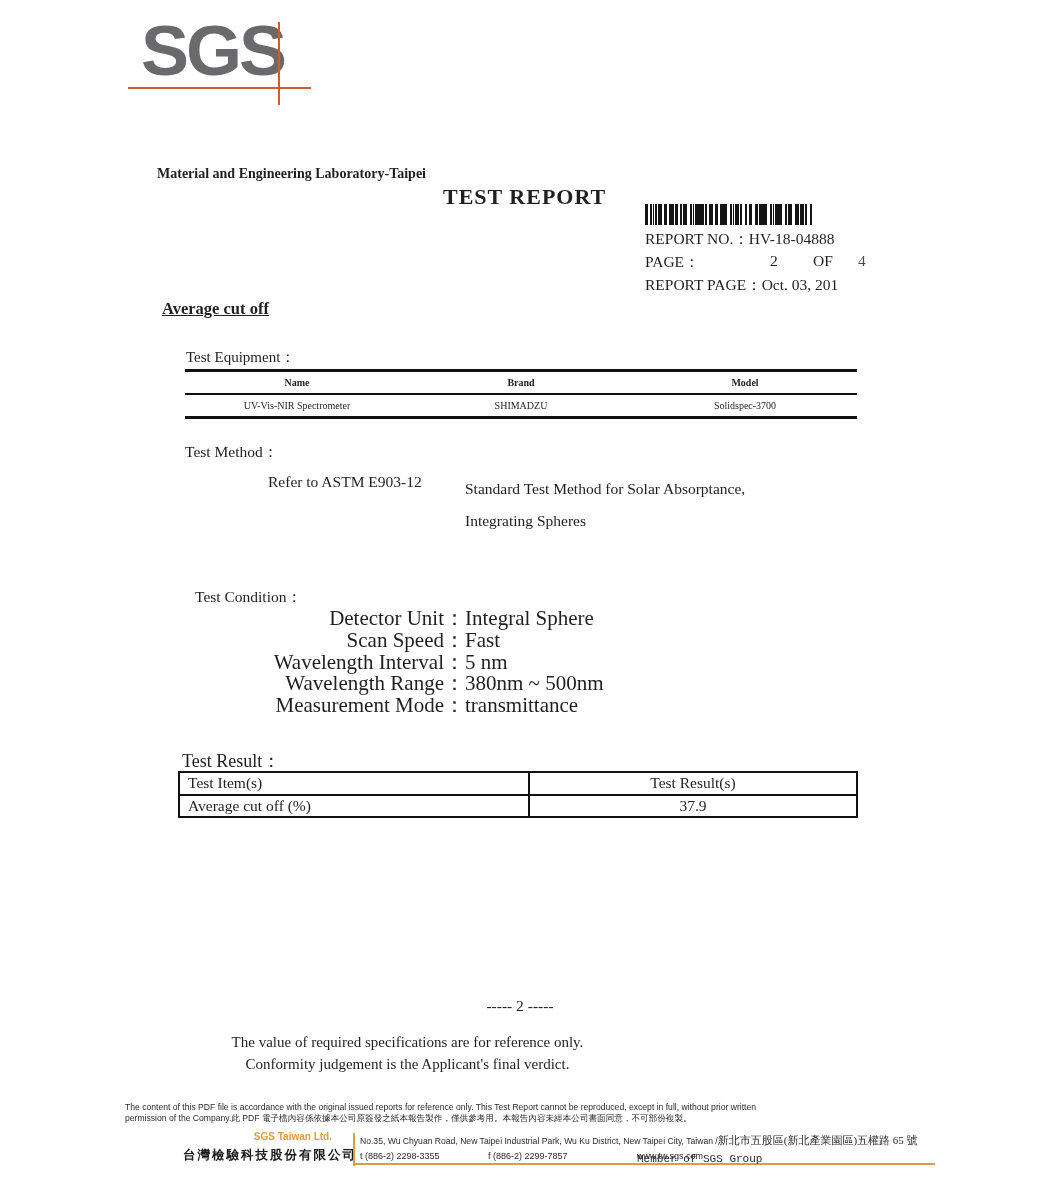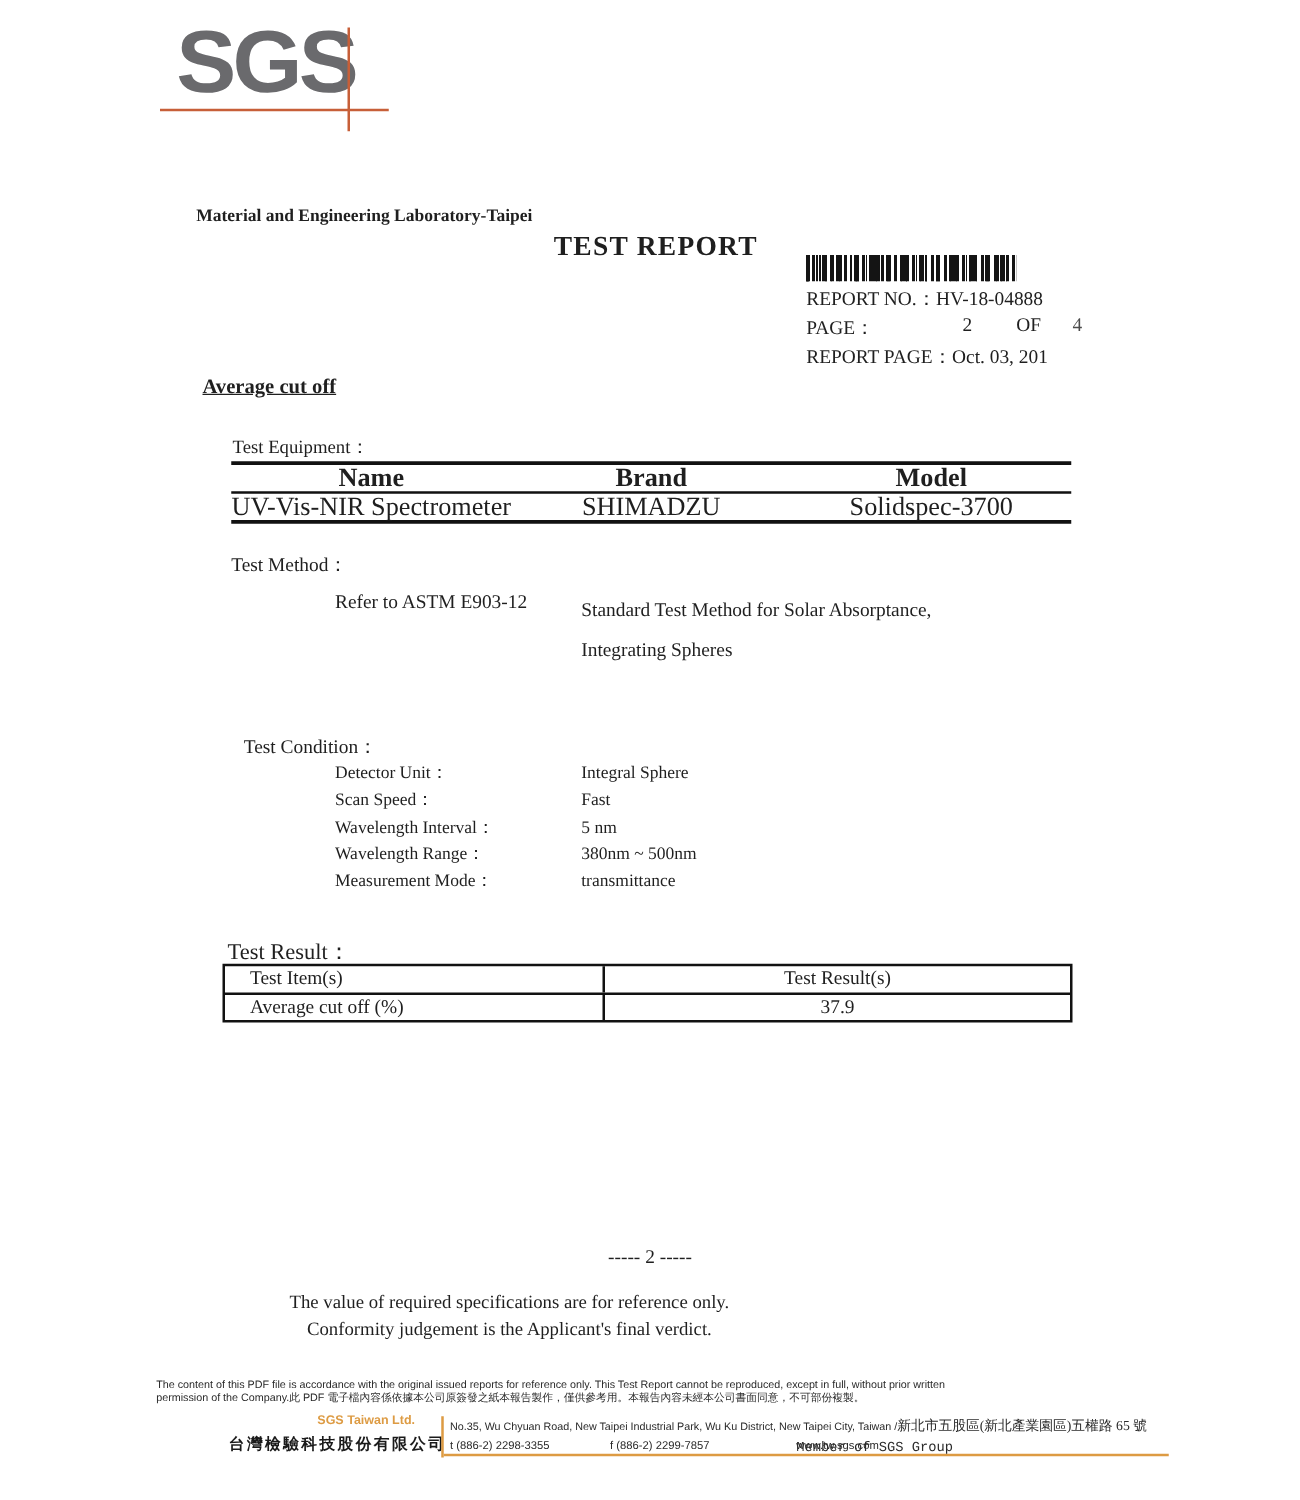--- a/index.html
+++ b/index.html
@@ -40,44 +40,44 @@
   .page-line{top:252px;width:225px;}
   .pl-cur{position:absolute;left:125px;}
   .pl-of{position:absolute;left:168px;}
   .pl-total{position:absolute;left:213px;opacity:.8;display:inline-block;width:9px;overflow:hidden;}
   .date-line{top:275px;}
   
   .section-title{position:absolute;left:162px;top:299px;font-size:16.5px;font-weight:bold;text-decoration:underline;}
   .equip-label{position:absolute;left:186px;top:348px;font-size:15px;}
   .equip-table{
     position:absolute;left:185px;top:369px;width:672px;
-    border-top:3px solid #111;border-bottom:3px solid #111;font-size:21px;
+    border-top:3px solid #111;border-bottom:3px solid #111;font-size:10px;
   }
   .equip-row{display:flex;}
   .equip-row > div{flex:1;text-align:center;line-height:21px;}
   .equip-head{font-weight:bold;border-bottom:2px solid #111;}
   
   .method-label{position:absolute;left:185px;top:442px;font-size:15.5px;}
   .method-ref{position:absolute;left:268px;top:473px;font-size:15.5px;}
   .method-lines{position:absolute;left:465px;top:473px;font-size:15.5px;line-height:31.6px;white-space:nowrap;}
   
   .cond-label{position:absolute;left:195px;top:587px;font-size:15.5px;}
-  .cond-rows{position:absolute;left:268px;top:608px;font-size:14px;}
+  .cond-rows{position:absolute;left:268px;top:608px;font-size:21px;text-align:right;}
   .cond-row{display:flex;height:21.8px;line-height:21.8px;}
   .cond-row .cname{width:197px;}
   
   .result-label{position:absolute;left:182px;top:749px;font-size:18px;}
   .result-table{
     position:absolute;left:178px;top:771px;width:680px;
     border:2px solid #111;font-size:15.5px;
   }
   .res-row{display:flex;}
   .res-row + .res-row{border-top:2px solid #111;}
   .res-row > div{line-height:20.5px;}
-  .res-item{width:304px;border-right:2px solid #111;padding-left:20px;}
+  .res-item{width:350px;border-right:2px solid #111;padding-left:8px;}
   .res-val{flex:1;text-align:center;}
   
   .page-marker{position:absolute;left:0;top:997px;width:1040px;text-align:center;font-size:15.5px;}
   .notes{position:absolute;left:155px;top:1031px;width:505px;text-align:center;font-size:15px;line-height:22px;}
   .fine-print{
     position:absolute;left:125px;top:1102px;width:640px;
     font-family:"Liberation Sans", sans-serif;font-size:8.6px;line-height:10.5px;color:#2a2a2a;
   }
   .fine-print div{white-space:nowrap;}
   

